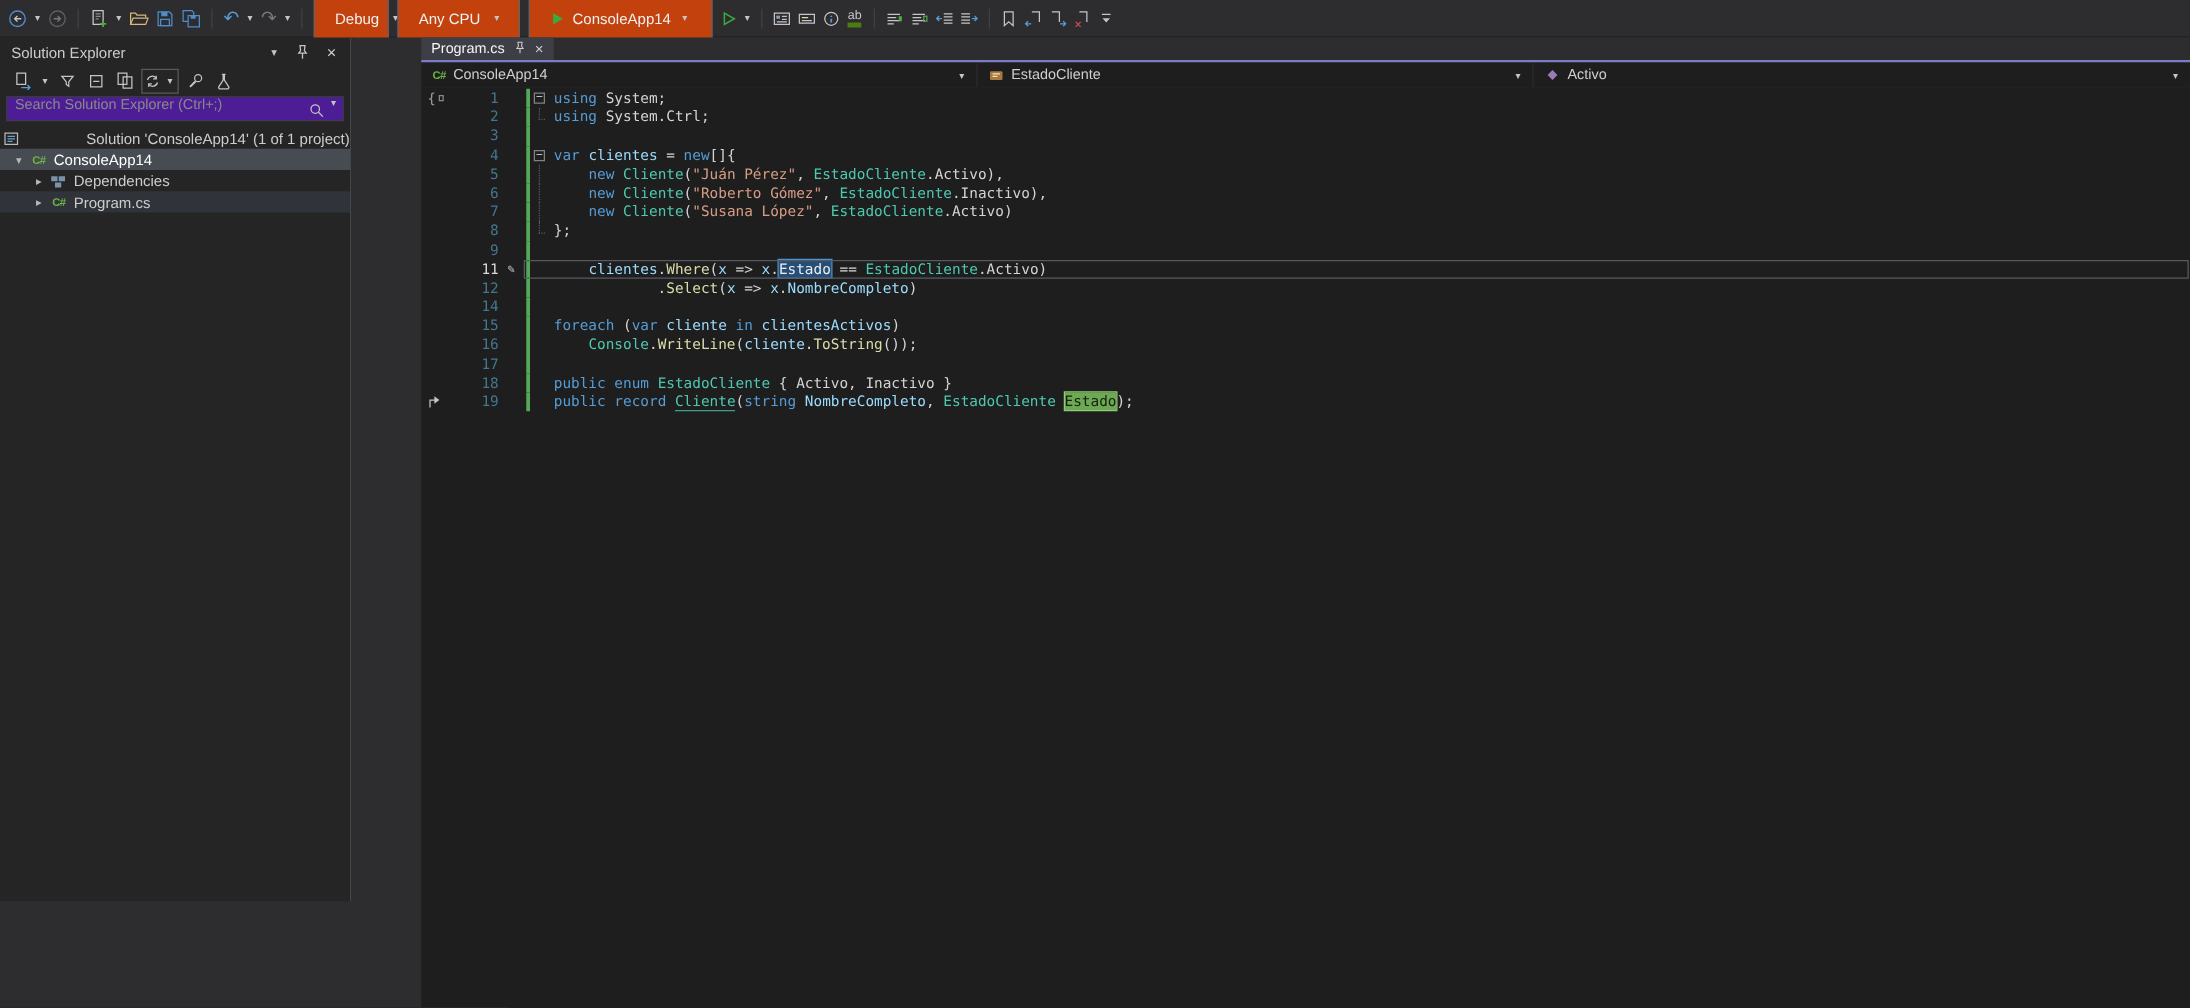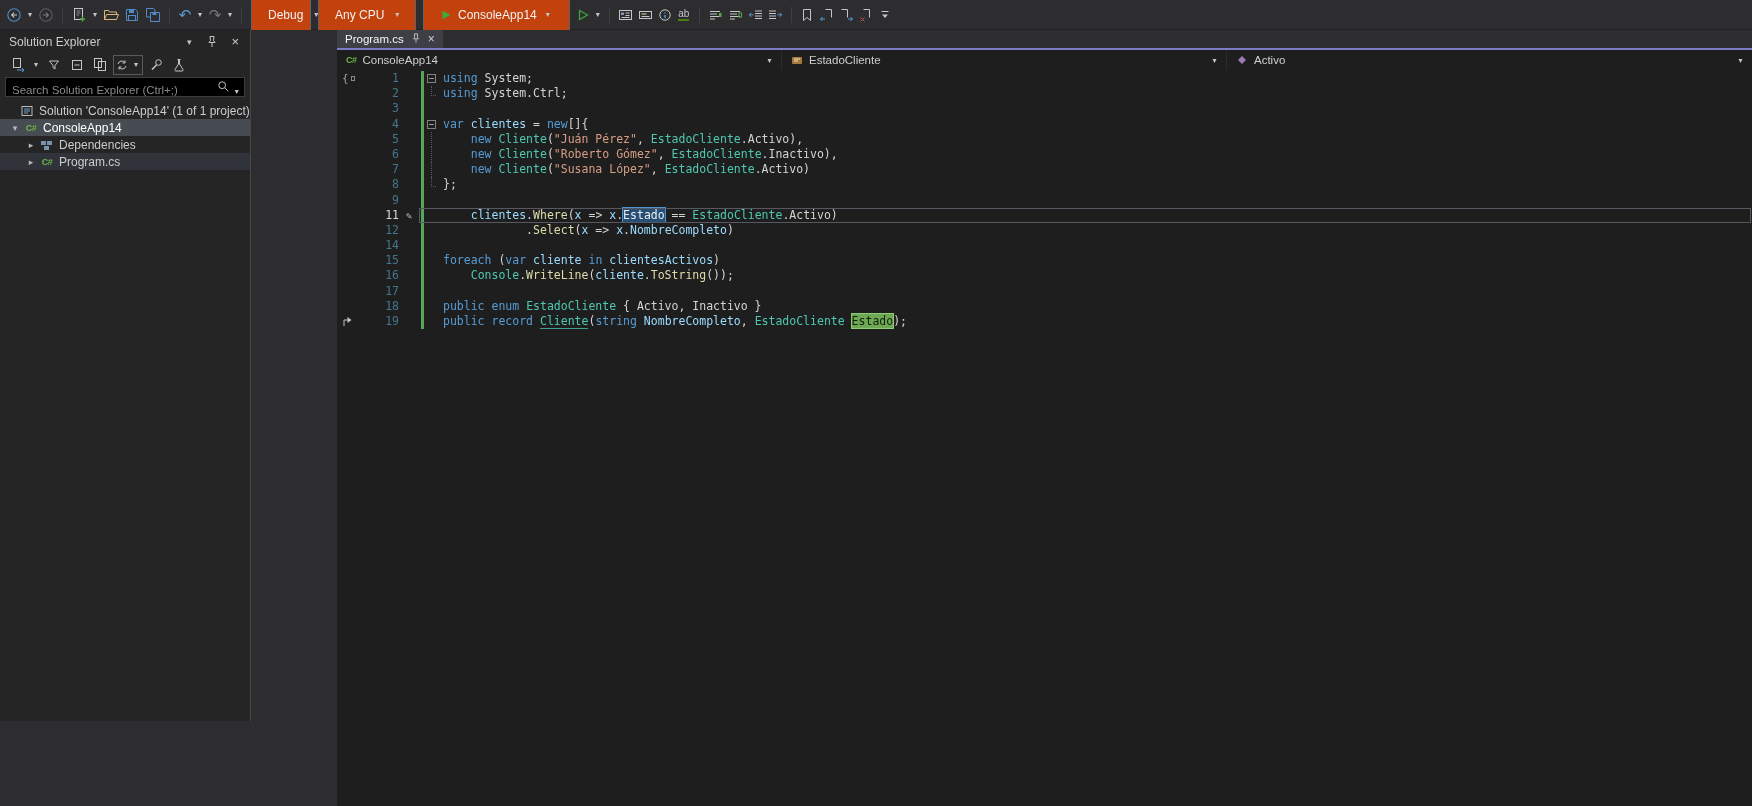--- a/index.html
+++ b/index.html
@@ -9,37 +9,37 @@
 .toolbar{height:30px;display:flex;align-items:center;padding:0 4px;background:#2D2D30;border-bottom:1px solid #222224;gap:1px}
 .tbtn{height:22px;min-width:18px;display:inline-flex;align-items:center;justify-content:center;padding:0 2px}
 .tbtn svg{display:block}
 .caret{font-size:8px;color:#C5C5C5;min-width:10px;text-align:center}
 .tsep{width:1px;height:16px;background:#3F3F46;margin:0 5px;display:inline-block}
 .glyph-undo{font-size:15px;color:#569CD6;line-height:1}
 .glyph-redo{font-size:15px;color:#7A7A7E;line-height:1}
 .tcombo{height:36px;border:1px solid #63636A;background:#c2410c;display:inline-flex;align-items:center;justify-content:space-between;padding:0 16px;color:#F1F1F1;margin:0 3px;gap:8px}
 .tcombo .cv{font-size:12px;white-space:nowrap}
 .runbtn{width:auto;gap:6px}
-.ab{font-size:10px;color:#C5C5C5;border-bottom:2px solid #4d7c0f;line-height:10px}
+.ab{font-size:10px;color:#C5C5C5;border-bottom:4px solid #4d7c0f;line-height:10px}
 
 .workspace{display:flex;height:776px}
 .leftcol{width:337px;display:flex;flex-direction:row;flex:none}
 .sidewrap{height:691px;display:flex}
 .sidebar{flex:1;background:#252526;border-right:1px solid #46464A;display:flex;flex-direction:column;min-width:0}
 .sidegap{width:6px;background:#2D2D30}
 .leftbottom{flex:1;background:#2D2D30}
 
 .se-header{height:23px;display:flex;align-items:center;padding:0 6px 0 9px;gap:6px}
 .se-title{flex:1;color:#CCCCCC;font-size:12px;white-space:nowrap}
 .se-hicon{width:17px;height:17px;display:flex;align-items:center;justify-content:center;color:#C5C5C5}
 .se-close{font-size:13px;color:#D0D0D0;line-height:1}
 .se-toolbar{height:23px;display:flex;align-items:center;padding:0 8px;gap:3px}
 .se-tool{width:20px;height:20px;display:inline-flex;align-items:center;justify-content:center}
 .se-tool.boxed{border:1px solid #5A5A5E;width:30px;gap:2px}
-.se-search{height:20px;margin:1px 5px 2px 5px;background:#000000;border:1px solid #3C3C41;display:flex;align-items:flex-end;padding:0 2px 0 6px;color:#8A8A8A;font-size:11.5px}
+.se-search{height:20px;margin:1px 5px 2px 5px;background:#4c1d95;border:1px solid #3C3C41;display:flex;align-items:flex-start;padding:0 2px 0 6px;color:#8A8A8A;font-size:11.5px}
 .se-search .txt{flex:1;white-space:nowrap;overflow:hidden}
 .se-tree{flex:1;padding-top:3px;overflow:hidden}
 .trow{height:17px;display:flex;align-items:center;font-size:12px;color:#CCCCCC;white-space:nowrap}
 .trow.selected{background:#474C52;color:#FFFFFF}
 .trow.highlight{background:#31333A}
 .tchev{width:14px;font-size:9px;color:#B8B8B8;text-align:center;flex:none}
 .ticon{width:18px;display:inline-flex;justify-content:center;align-items:center;flex:none}
 .tlabel{padding-left:3px}
 .cs-glyph{font-weight:bold;font-size:9px;color:#6CB644;letter-spacing:-0.5px;font-family:"Liberation Sans",sans-serif}
 
@@ -301,21 +301,21 @@
             <span class="txt">Search Solution Explorer (Ctrl+;)</span>
             <span class="se-tool" style="width:16px">
                 <svg width="13" height="13" viewBox="0 0 13 13">
                   <circle cx="5.2" cy="5.2" r="3.4" fill="none" stroke="#C5C5C5"></circle>
                   <path d="M7.8 7.8L11.3 11.3" stroke="#C5C5C5"></path>
                 </svg>
               </span>
             <span class="caret">▾</span>
           </div>
           <div class="se-tree">
-              <div class="trow" style="padding-left: 18px;">
+              <div class="trow" style=" gap: 48px;">
                 <span class="ticon">
                   <svg width="14" height="14" viewBox="0 0 14 14">
                     <rect x="2" y="2.5" width="10" height="9" fill="none" stroke="#B9B9B9"></rect>
                     <path d="M4 5h6M4 7h6M4 9h4" stroke="#6CA2C5"></path>
                   </svg>
                 </span>
                 <span class="tlabel">Solution 'ConsoleApp14' (1 of 1 project)</span>
               </div>
               <div class="trow selected" style="padding-left: 8px;">
                 <span class="tchev">▾</span>

